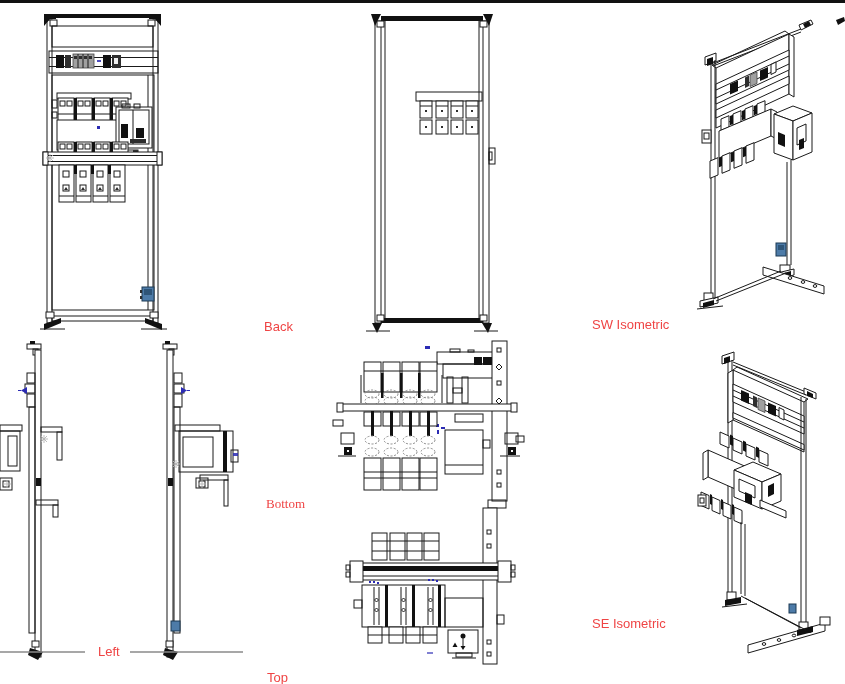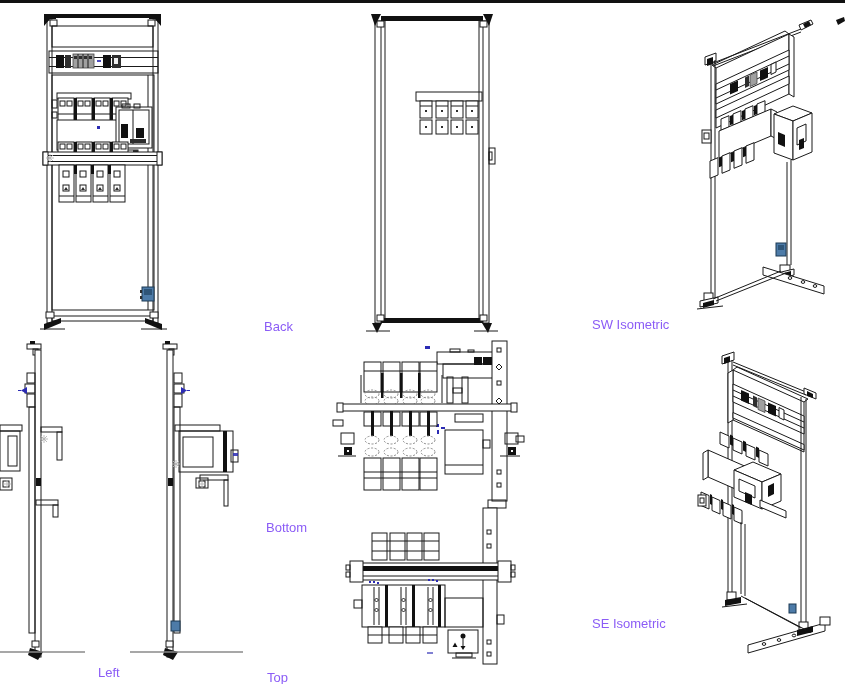--- a/index.html
+++ b/index.html
@@ -13,21 +13,21 @@
   .dk{fill:#111111;stroke:none;}
   .g2{fill:#2e2e2e;stroke:none;}
   .gy{fill:#a0a0a0;stroke:#444;stroke-width:0.8;}
   .dsh{fill:none;stroke:#8a8a8a;stroke-width:1;stroke-dasharray:2 1.6;}
   .bl{fill:#2b2bb4;stroke:none;}
   .bln{stroke:#2b2bb4;stroke-width:1;fill:none;}
   .sb{fill:#4d7ba8;stroke:#1d3a55;stroke-width:1;}
   .sbd{fill:#2f5578;stroke:none;}
   .gl{stroke:#8a8a8a;stroke-width:1.6;}
   .st{stroke:#b5b5b5;stroke-width:0.9;fill:none;}
-  .view-label{position:absolute;font-size:13px;color:#8b5cf6;white-space:nowrap;}
+  .view-label{position:absolute;font-size:13px;color:#ef4444;white-space:nowrap;}
 </style>
 </head>
 <body>
 
 <div class="sheet">
   <div class="top-border"></div>
 
   <svg class="cad" viewBox="0 0 845 684">
 
     <g>
@@ -649,17 +649,17 @@
       <rect class="wf" x="799" y="622" width="9" height="8"></rect>
       <polygon class="dk" points="797,630 813,626 813,632 797,636"></polygon>
       <rect class="wf" x="820" y="617" width="10" height="8"></rect>
       <line class="ln" x1="741" y1="596" x2="801" y2="628"></line>
       <line class="ln" x1="745" y1="598" x2="806" y2="630"></line>
     </g>
   </svg>
 
   <div class="view-label" style="left:264px;top:319px;">Back</div>
   <div class="view-label" style="left:592px;top:317px;text-align:center;">SW Isometric</div>
-  <div class="view-label" style="left:266px;top:520px;">Bottom</div>
-  <div class="view-label" style="left:98px;top:644px;margin-top:21px;">Left</div>
+  <div class="view-label" style="left:266px;top:496px;font-family:Liberation Serif, serif;">Bottom</div>
+  <div class="view-label" style="left:98px;top:644px;">Left</div>
   <div class="view-label" style="left:267px;top:650px;margin-top:20px;">Top</div>
   <div class="view-label" style="left:592px;top:616px;">SE Isometric</div>
 </div>
 
 </body></html>

